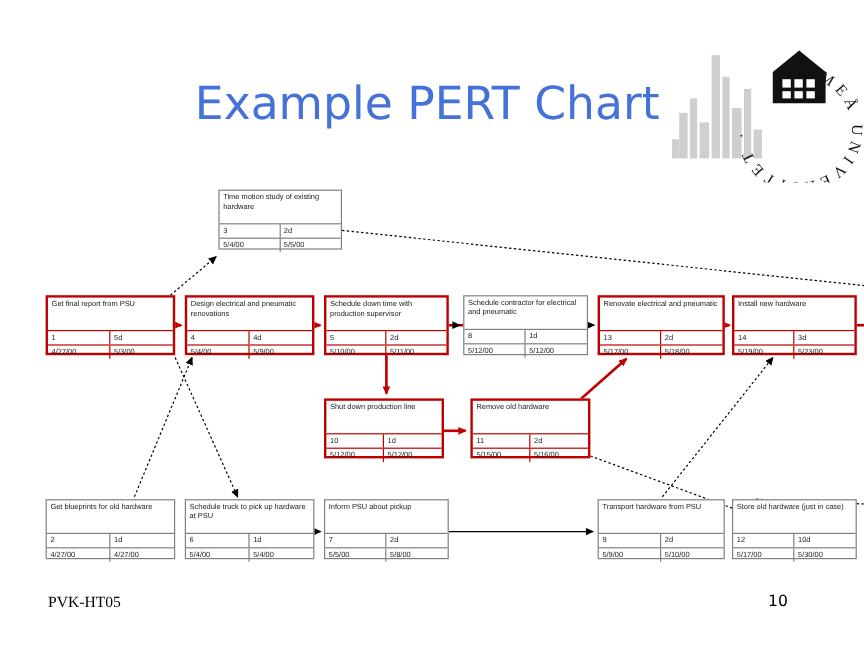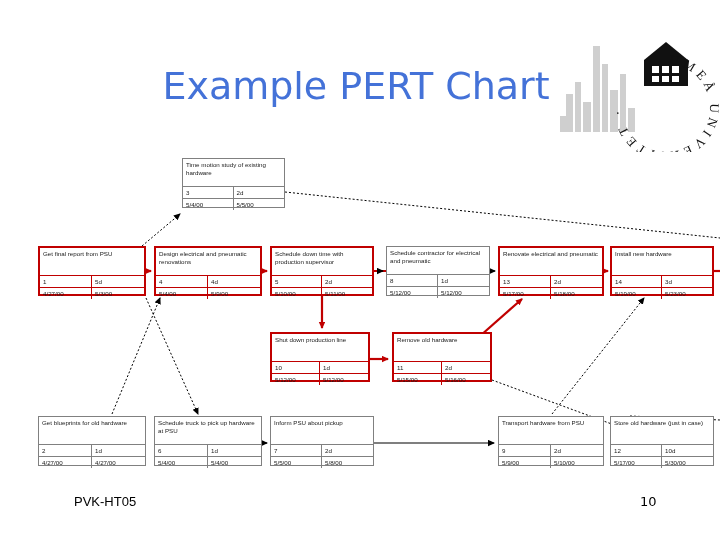--- a/index.html
+++ b/index.html
@@ -16,22 +16,21 @@
     font-family:"DejaVu Sans", sans-serif;
   }
 
   
   .logo{position:absolute;left:556px;top:20px;width:164px;height:132px;}
   .logo svg{display:block;}
 
   
   .footer-left{
     position:absolute;left:40px;top:494px;font-size:13px;color:#000;
-    font-family:Liberation Sans, sans-serif;
-    margin-left:34px;
+    font-family:Liberation Serif, serif;
   }
   .footer-right{
     position:absolute;left:640px;top:494px;font-size:13px;color:#000;
     font-family:"DejaVu Sans", sans-serif;
   }
 
   
   .diagram{position:absolute;left:30px;top:158px;width:690px;height:325px;}
   .diagram svg.wires{position:absolute;left:0;top:0;width:690px;height:325px;}
 

